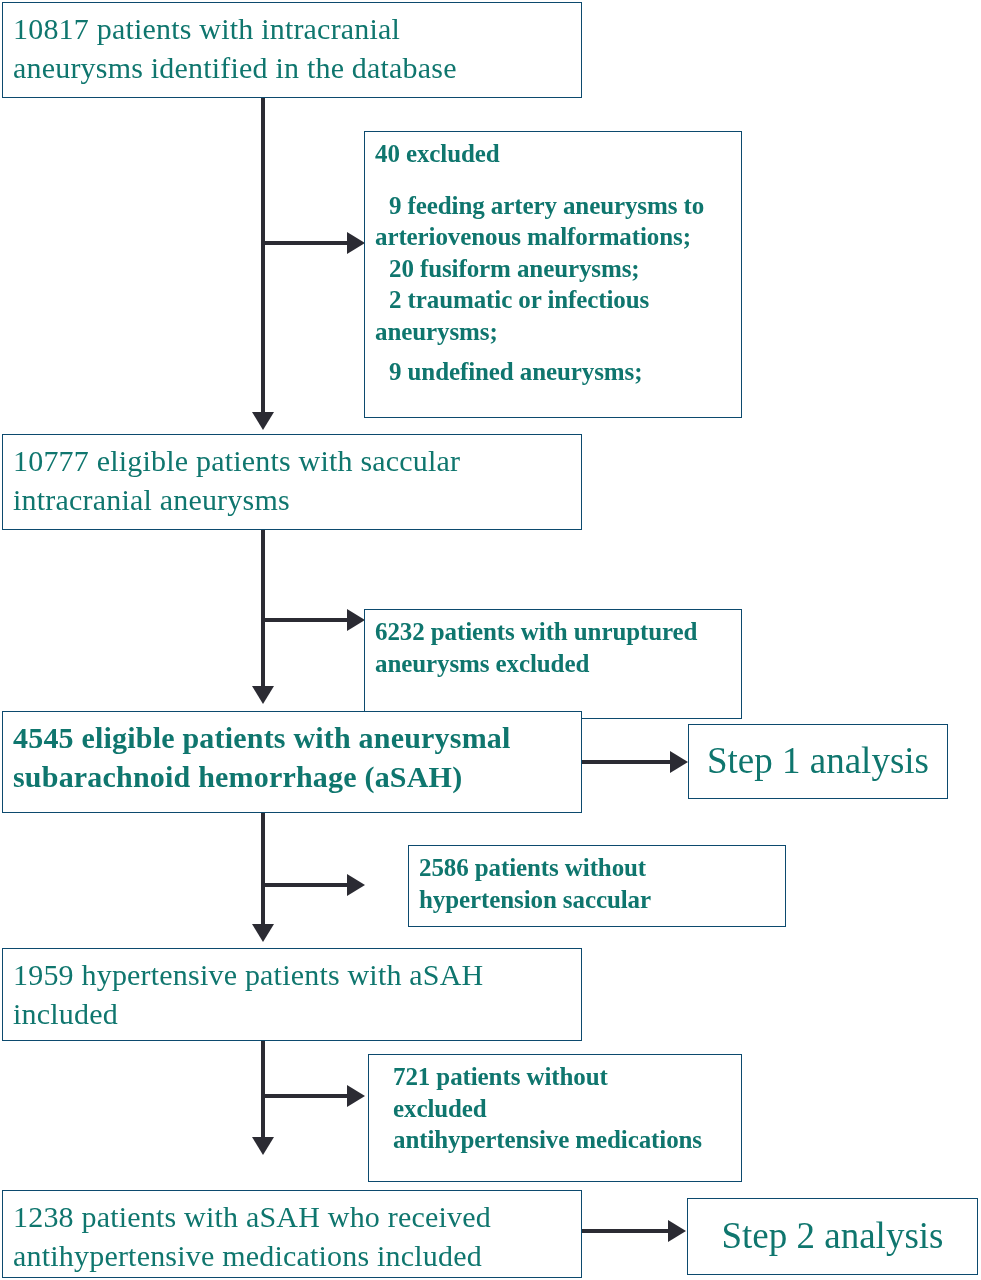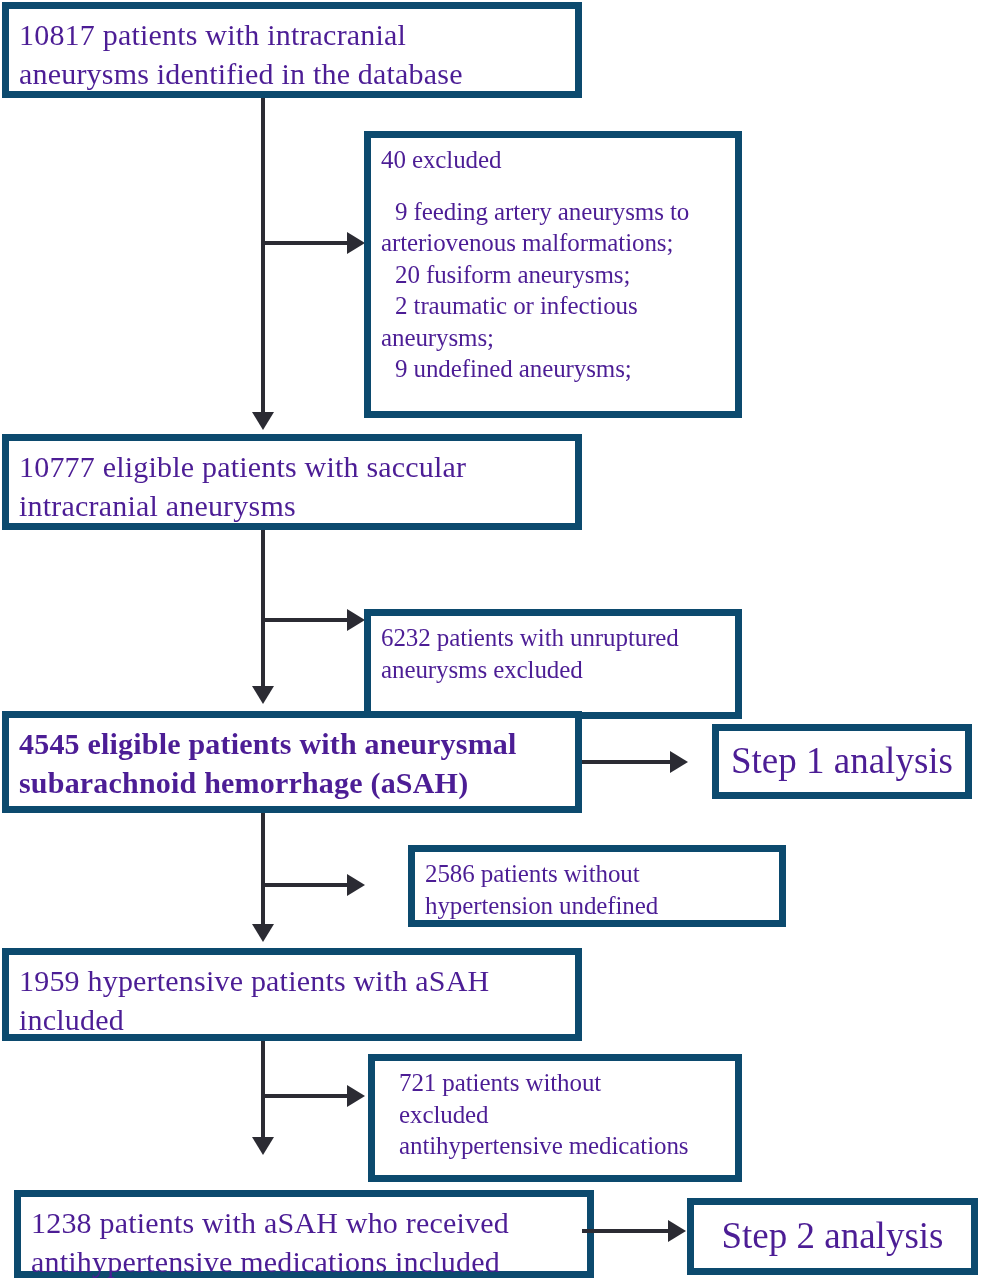--- a/index.html
+++ b/index.html
@@ -12,33 +12,33 @@
     width: 981px;
     height: 1280px;
     background: #ffffff;
     font-family: "Liberation Serif", "DejaVu Serif", serif;
     color: #1a1a22;
     overflow: hidden;
   }
   .box {
     position: absolute;
     box-sizing: border-box;
-    border: 7px solid #0c4a6e;
+    border: 1px solid #0c4a6e;
     background: #ffffff;
     padding: 6px 8px 6px 10px;
     line-height: 1.30;
-    color: #4c1d95;
+    color: #0f766e;
   }
   .box-main {
     font-size: 30px;
     letter-spacing: 0.2px;
   }
   .box-excl {
     font-size: 25px;
-    font-weight: 400;
+    font-weight: 700;
     letter-spacing: -0.1px;
     line-height: 1.26;
   }
   .box-step {
     font-size: 37px;
     display: flex;
     align-items: center;
     justify-content: center;
     padding: 0;
   }
@@ -82,21 +82,21 @@
   <div class="line hline" style="left:263px; top:241px; width:84px; height:4px;"></div>
   <div class="arrow-right" style="left:347px; top:232px;"></div>
 
   <div class="box box-excl" style="left:364px; top:131px; width:378px; height:287px;">
     <div class="nowrap">40 excluded</div>
     <div class="nowrap" style="padding-left:14px;margin-top:20px;">9 feeding artery aneurysms to</div>
     <div class="nowrap">arteriovenous malformations;</div>
     <div class="nowrap" style="padding-left:14px;">20 fusiform aneurysms;</div>
     <div class="nowrap" style="padding-left:14px;">2 traumatic or infectious</div>
     <div class="nowrap">aneurysms;</div>
-    <div class="nowrap" style="padding-left:14px;">9 undefined aneurysms;</div>
+    <div class="nowrap" style="padding-left:14px;margin-top:9px;">9 undefined aneurysms;</div>
   </div>
 
   <div class="box box-main" style="left:2px; top:434px; width:580px; height:96px;">
     <div>10777 eligible patients with saccular</div>
     <div>intracranial aneurysms</div>
   </div>
 
   <div class="line vline" style="left:261px; top:530px; width:4px; height:156px;"></div>
   <div class="arrow-down" style="left:252px; top:686px;"></div>
 
@@ -109,53 +109,53 @@
   </div>
 
   <div class="box box-main" style="left:2px; top:711px; width:580px; height:102px;font-weight:bold;">
     <div>4545 eligible patients with aneurysmal</div>
     <div>subarachnoid hemorrhage (aSAH)</div>
   </div>
 
   <div class="line hline" style="left:582px; top:760px; width:90px; height:4px;"></div>
   <div class="arrow-right" style="left:670px; top:751px;"></div>
 
-  <div class="box box-step" style="left:712px; top:724px; width:260px; height:75px;">
+  <div class="box box-step" style="left:688px; top:724px; width:260px; height:75px;">
     <span>Step 1 analysis</span>
   </div>
 
   <div class="line vline" style="left:261px; top:813px; width:4px; height:111px;"></div>
   <div class="arrow-down" style="left:252px; top:924px;"></div>
 
   <div class="line hline" style="left:263px; top:883px; width:84px; height:4px;"></div>
   <div class="arrow-right" style="left:347px; top:874px;"></div>
 
   <div class="box box-excl" style="left:364px; top:845px; width:378px; height:82px;margin-left:44px;">
     <div class="nowrap">2586 patients without</div>
-    <div class="nowrap">hypertension undefined</div>
+    <div class="nowrap">hypertension saccular</div>
   </div>
 
   <div class="box box-main" style="left:2px; top:948px; width:580px; height:93px;">
     <div>1959 hypertensive patients with aSAH</div>
     <div>included</div>
   </div>
 
   <div class="line vline" style="left:261px; top:1041px; width:4px; height:96px;"></div>
   <div class="arrow-down" style="left:252px; top:1137px;"></div>
 
   <div class="line hline" style="left:263px; top:1094px; width:84px; height:4px;"></div>
   <div class="arrow-right" style="left:347px; top:1085px;"></div>
 
   <div class="box box-excl" style="left:368px; top:1054px; width:374px; height:128px;padding-left:24px;">
     <div class="nowrap">721 patients without</div>
     <div class="nowrap">excluded</div>
     <div class="nowrap">antihypertensive medications</div>
   </div>
 
-  <div class="box box-main" style="left:14px; top:1190px; width:580px; height:88px;">
+  <div class="box box-main" style="left:2px; top:1190px; width:580px; height:88px;">
     <div>1238 patients with aSAH who received</div>
     <div>antihypertensive medications included</div>
   </div>
 
   <div class="line hline" style="left:582px; top:1229px; width:88px; height:4px;"></div>
   <div class="arrow-right" style="left:668px; top:1220px;"></div>
 
   <div class="box box-step" style="left:687px; top:1198px; width:291px; height:77px;">
     <span>Step 2 analysis</span>
   </div>

